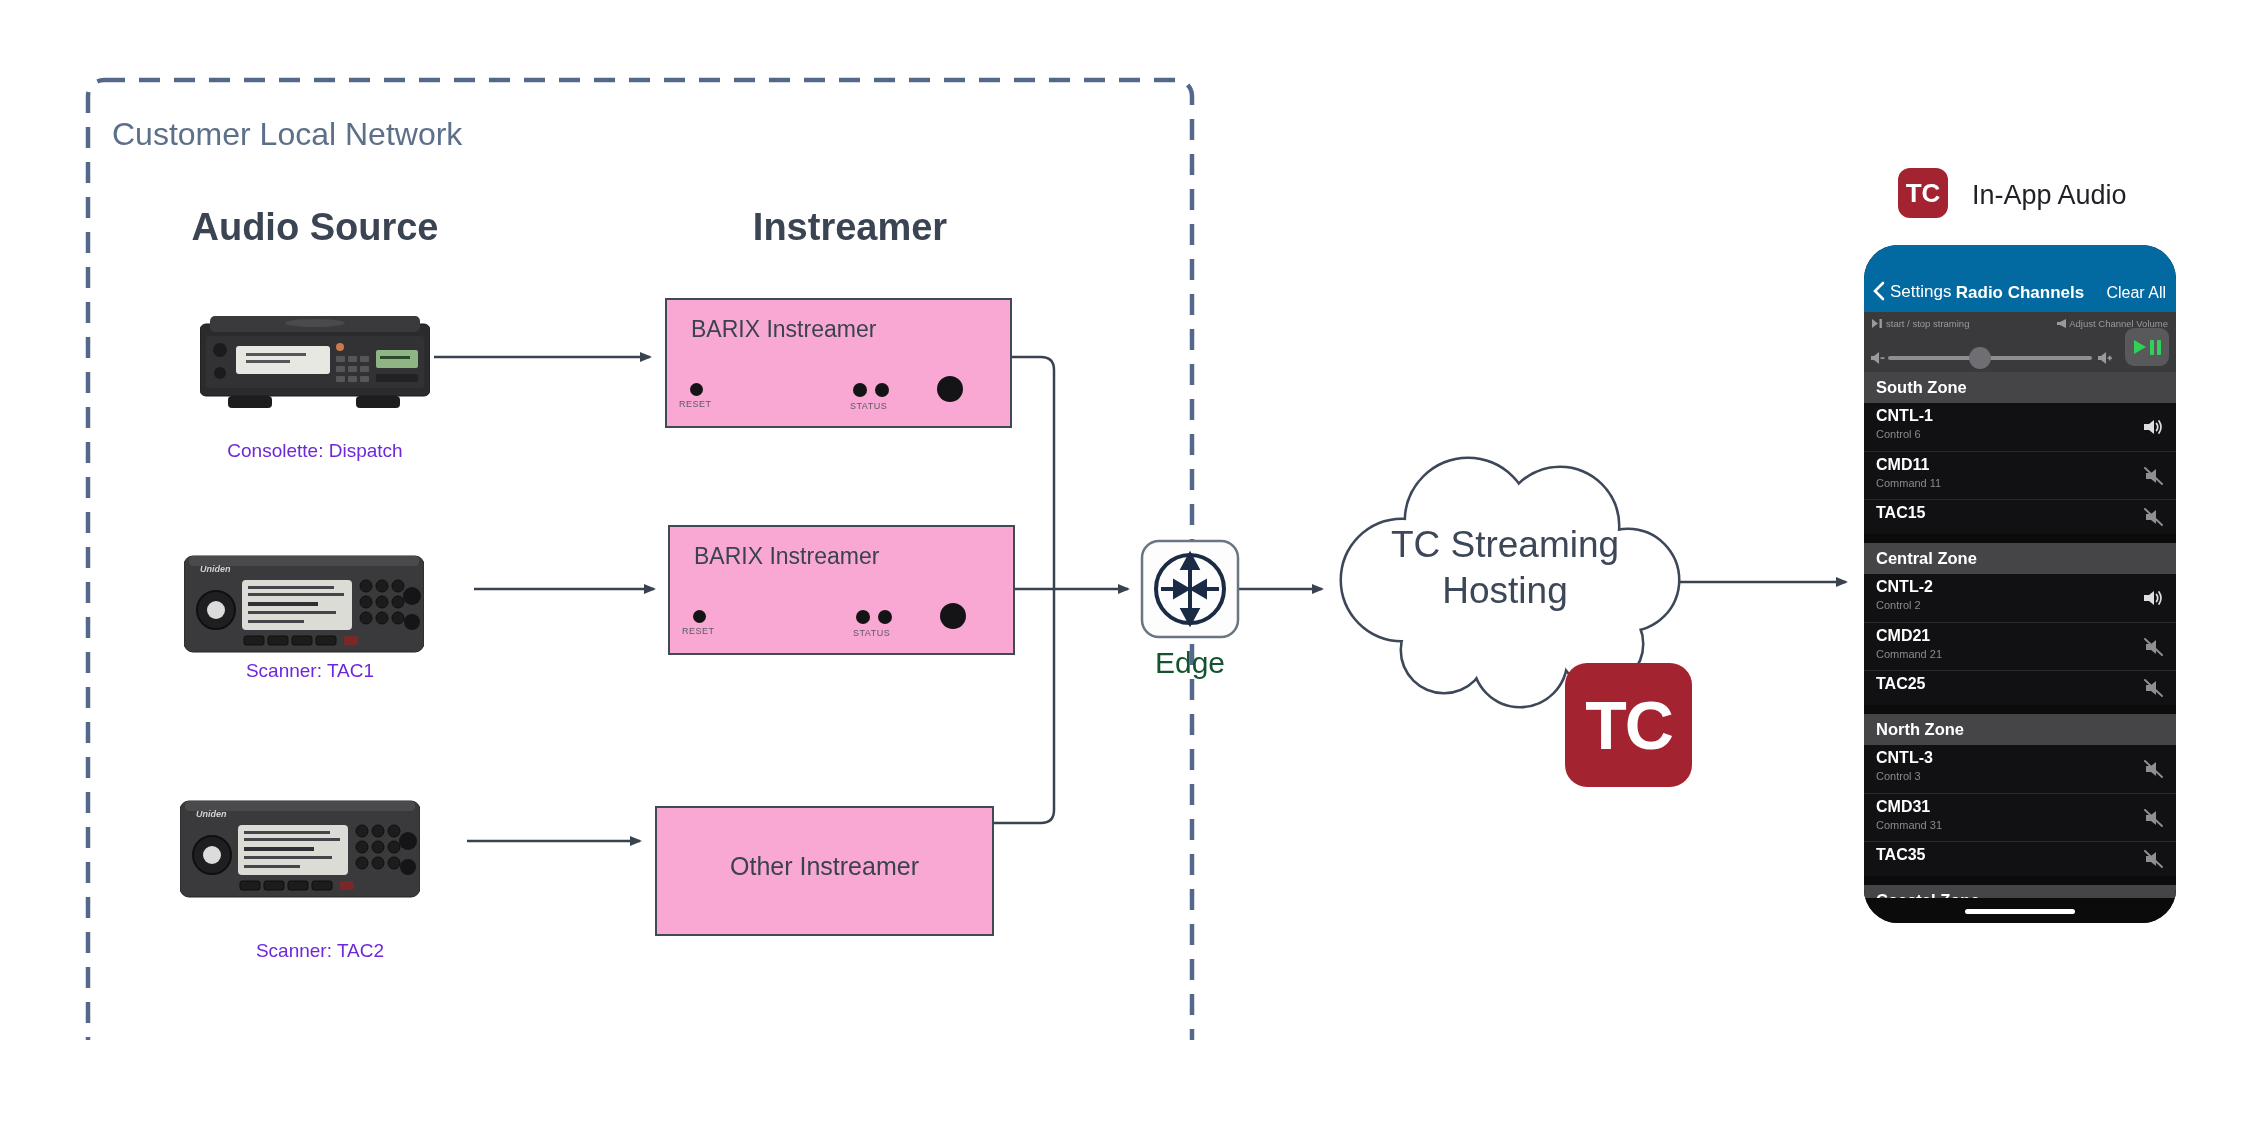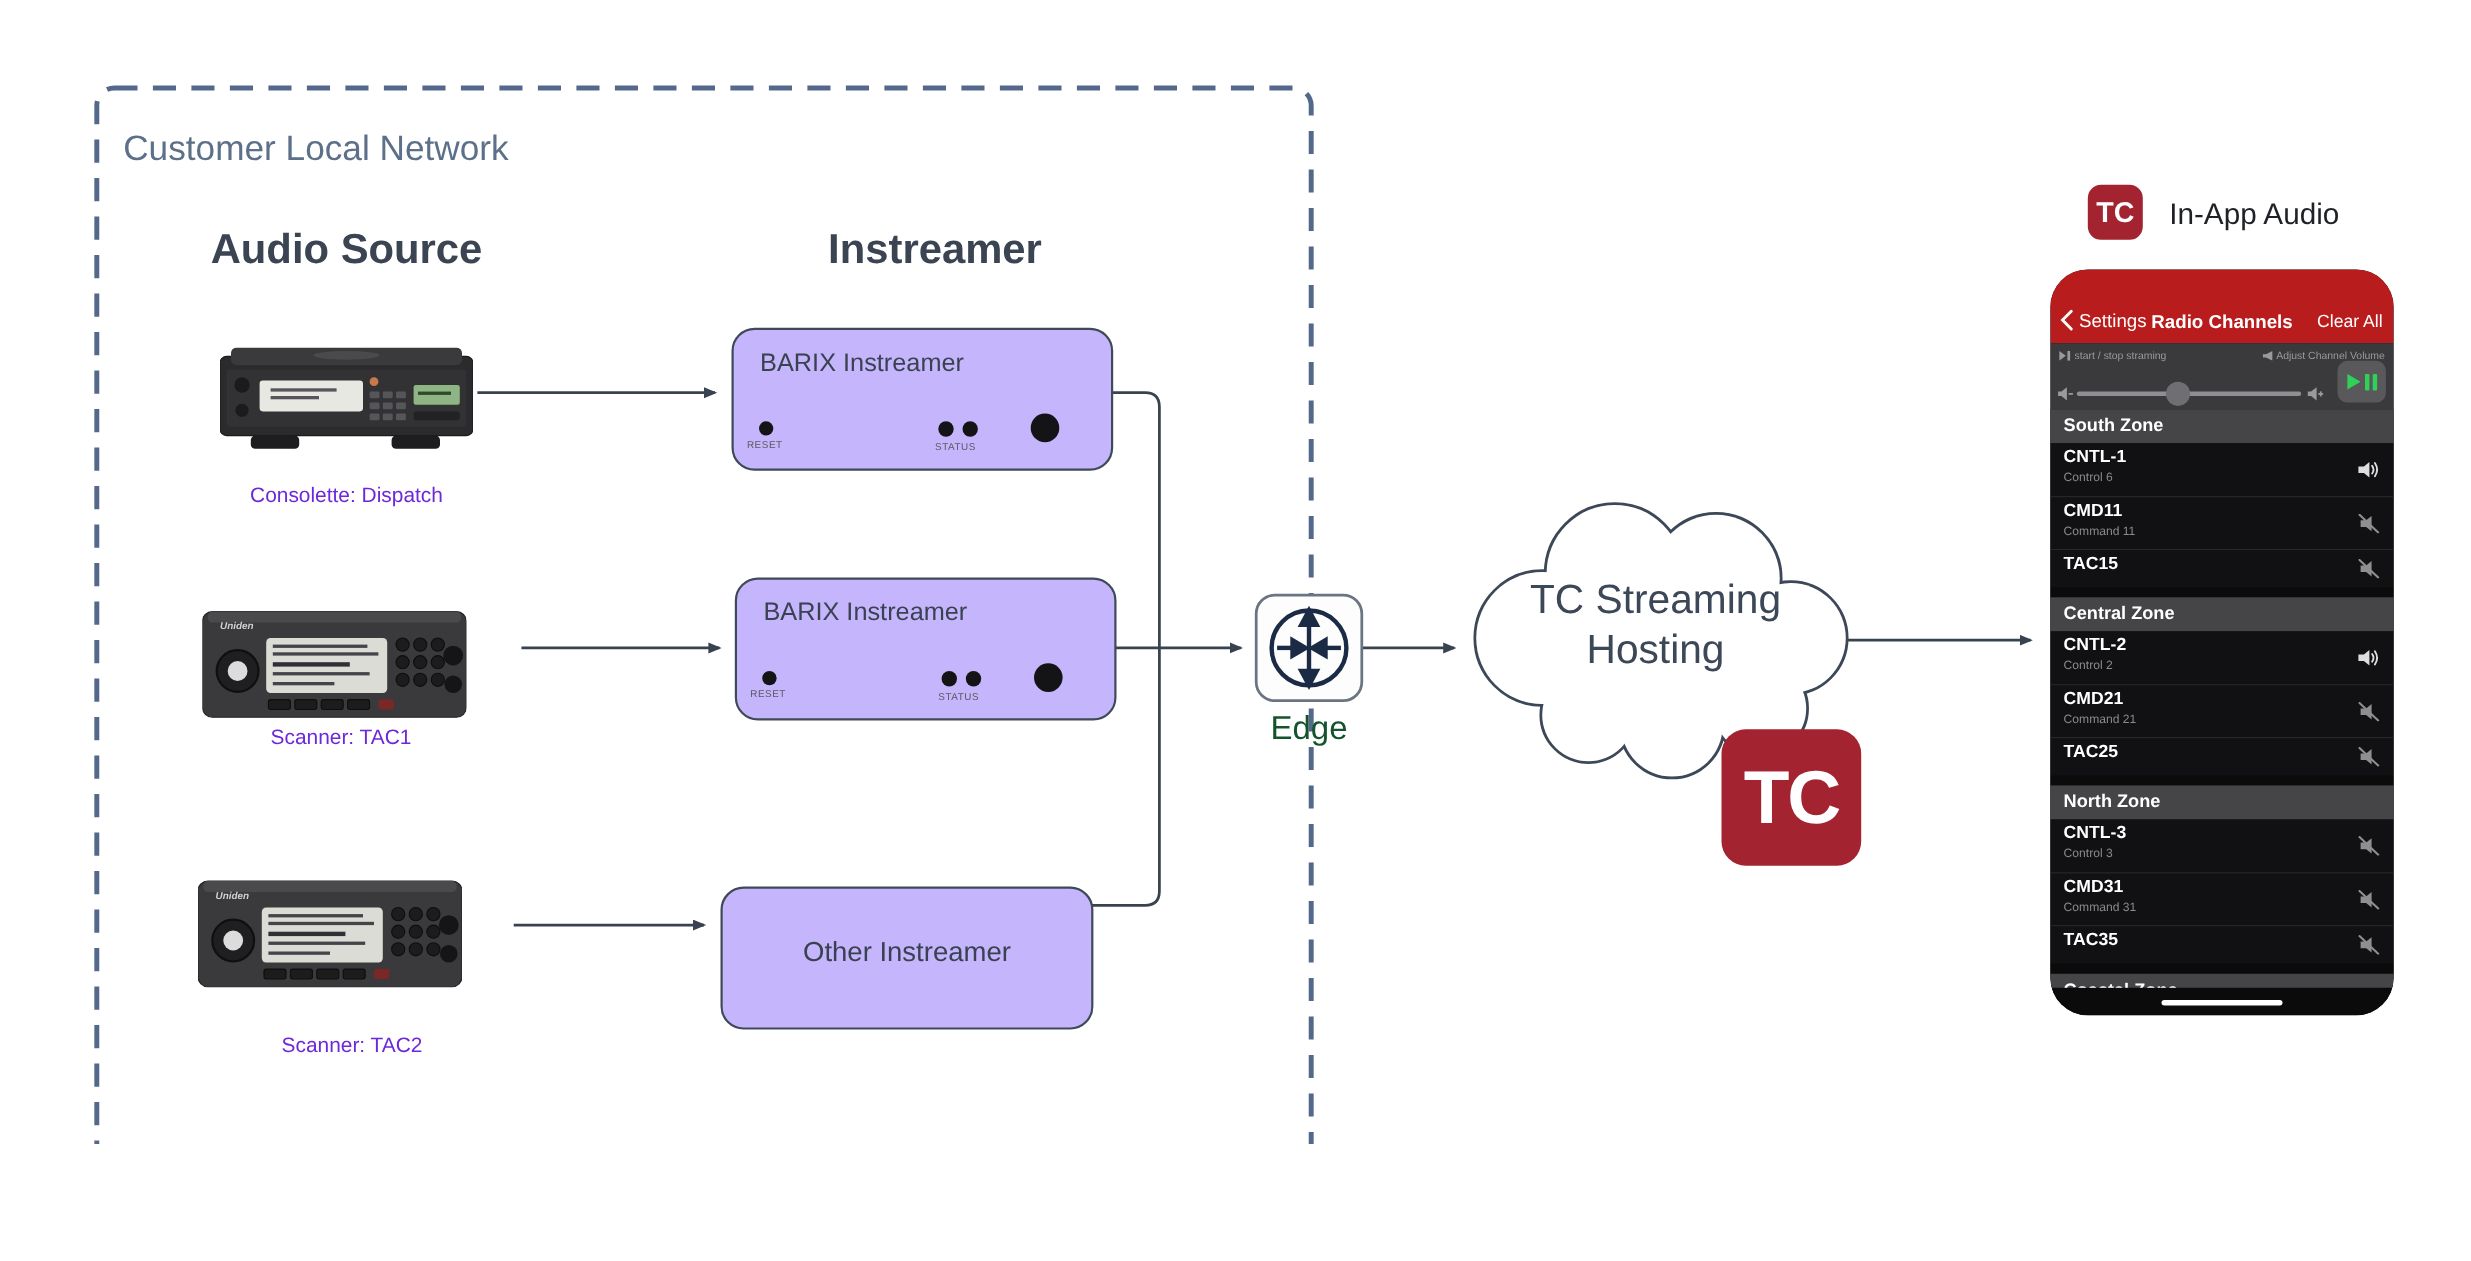--- a/index.html
+++ b/index.html
@@ -7,40 +7,40 @@
          font-family:"Liberation Sans","DejaVu Sans",sans-serif;}
   .abs{position:absolute;}
   svg{display:block;}
 
   
   .net-label{left:112px;top:116px;font-size:32px;color:#5d7089;}
   .col-head{font-size:38px;font-weight:bold;color:#3b4452;}
   .dev-label{font-size:19px;color:#6d28d9;text-align:center;}
 
   
-  .instreamer-box{background:#c4b5fd;border:2px solid #3f4a57;border-radius:21px;}
+  .instreamer-box{background:#f9a8d4;border:2px solid #3f4a57;border-radius:0;}
   .instreamer-title{position:absolute;left:24px;top:16px;font-size:23px;color:#3a4250;}
   .panel-dot{position:absolute;border-radius:50%;background:#141416;}
   .panel-label{position:absolute;font-size:9px;letter-spacing:.5px;color:#5a5a5e;}
   .other-title{position:absolute;left:0;right:0;top:44px;text-align:center;font-size:25px;color:#3a4250;}
 
   
   .tc-big{left:1565px;top:663px;width:127px;height:124px;background:#a32430;border-radius:22px;
           display:flex;align-items:center;justify-content:center;color:#fff;font-weight:bold;
           font-size:68px;letter-spacing:-2px;}
   .tc-small{left:1898px;top:168px;width:50px;height:50px;background:#a32430;border-radius:12px;
           display:flex;align-items:center;justify-content:center;color:#fff;font-weight:bold;font-size:26px;}
   .inapp-caption{left:1972px;top:180px;font-size:27px;color:#1e2126;}
 
   .edge-label{left:1140px;top:646px;width:100px;text-align:center;font-size:30px;color:#14532d;}
   .cloud-text{left:1360px;top:522px;width:290px;text-align:center;font-size:37px;color:#3c4757;line-height:46px;}
 
   
   .phone{left:1864px;top:245px;width:312px;height:678px;background:#0b0b0c;border-radius:34px;overflow:hidden;}
-  .ph-header{position:absolute;left:0;top:0;width:100%;height:67px;background:#b91c1c;
+  .ph-header{position:absolute;left:0;top:0;width:100%;height:67px;background:#0369a1;
              display:flex;align-items:flex-end;padding:0 10px 10px 8px;box-sizing:border-box;color:#fff;}
   .ph-settings{font-size:17px;margin-left:4px;}
   .ph-title{position:absolute;left:0;right:0;bottom:9px;text-align:center;font-size:17px;font-weight:bold;margin-top:48px;}
   .ph-clear{margin-left:auto;font-size:16px;}
   .ph-player{position:absolute;left:0;top:67px;width:100%;height:60px;background:#3a3a3c;}
   .tiny-lbl{position:absolute;top:6px;font-size:9.5px;color:#9a9a9e;display:flex;align-items:center;gap:3px;}
   .slider-track{position:absolute;left:24px;top:44px;width:204px;height:4px;border-radius:2px;background:#8e8e93;}
   .slider-thumb{position:absolute;top:-9px;width:22px;height:22px;border-radius:50%;background:#6f6f73;}
   .play-btn{position:absolute;right:7px;top:16px;width:44px;height:38px;border-radius:9px;background:#59595c;
             display:flex;align-items:center;justify-content:center;gap:4px;}

